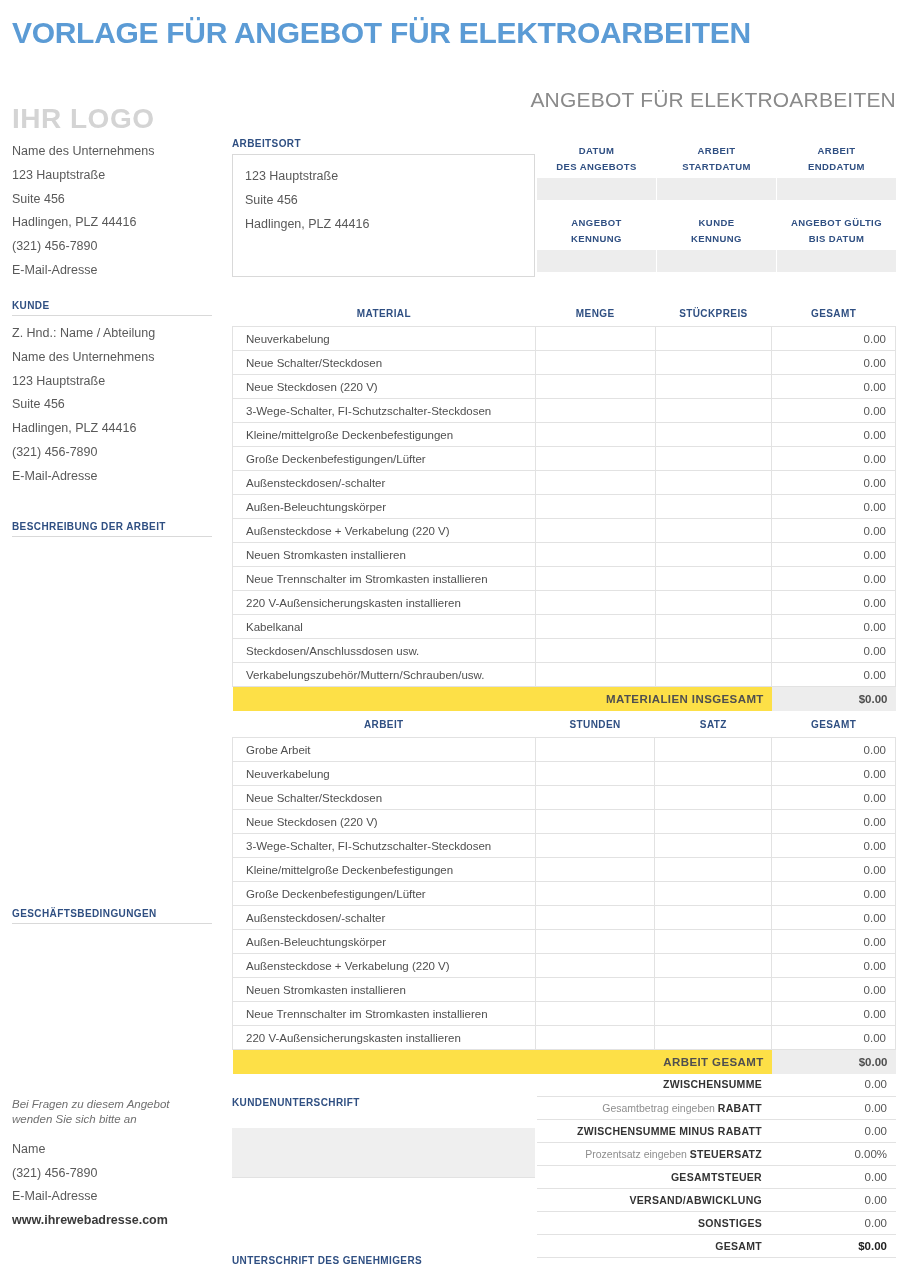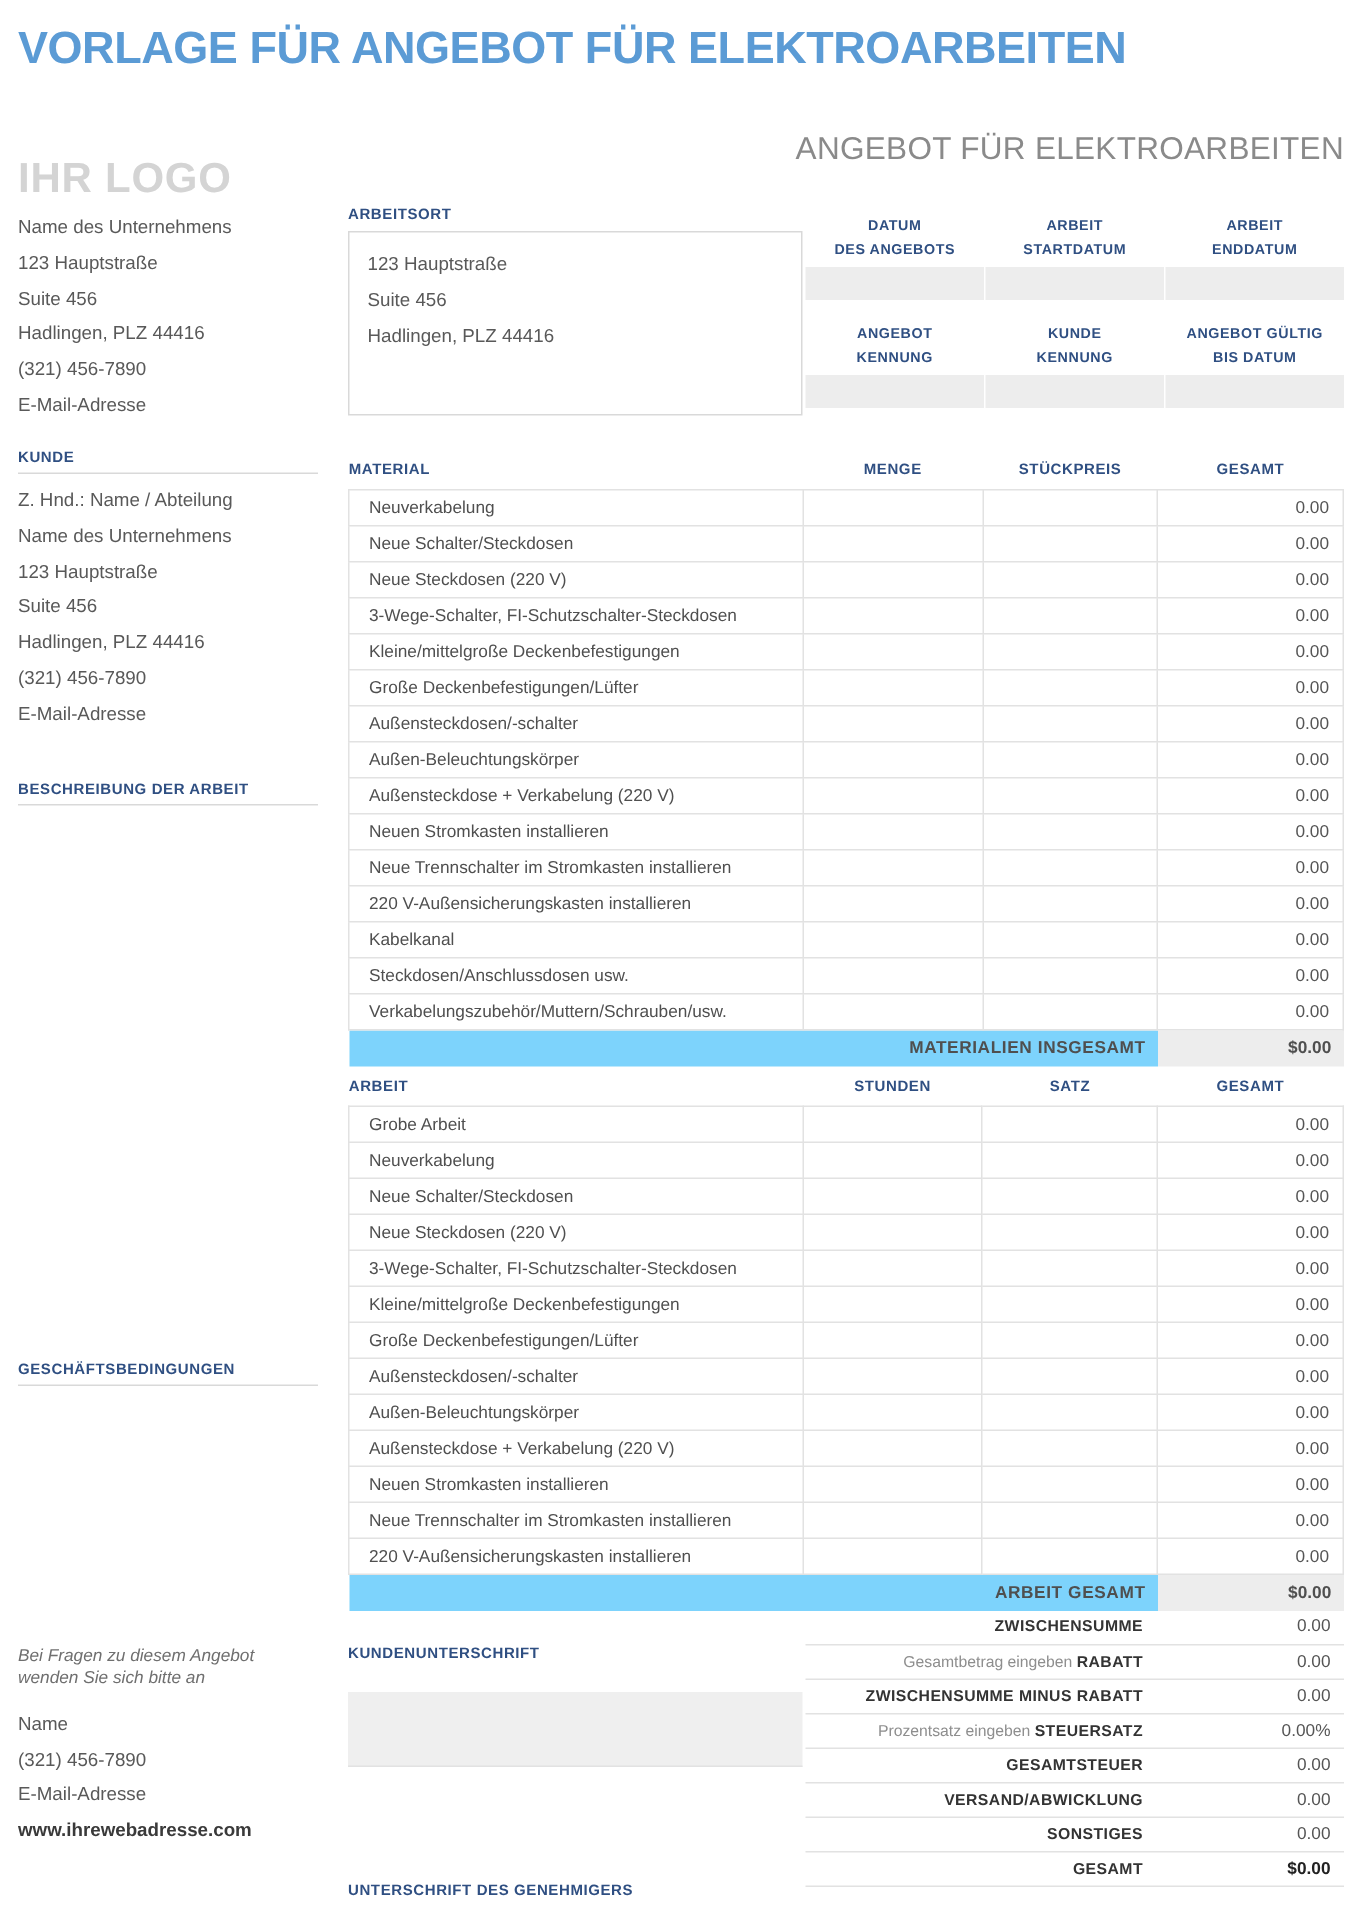--- a/index.html
+++ b/index.html
@@ -69,35 +69,35 @@
   .date-input { height: 22px; background: #ededed; margin-top: 3px; }
   .date-row.second { margin-top: 15px; }
 
   
   .tbl { position: absolute; left: 232px; width: 664px; border-collapse: collapse; }
   .tbl th {
     font-size: 10px; font-weight: bold; color: #2f4f82;
     letter-spacing: 0.4px; padding: 0 0 7px 0; text-align: center;
     border: none; background: #fff;
   }
-  .tbl th.first { text-align: left; }
+  .tbl th.first { text-align: center; }
   .tbl td {
     height: 24px; font-size: 11.5px; color: #4f4f4f;
     border: 1px solid #e2e2e2; padding: 0 8px;
   }
   .tbl td.desc { text-align: left; padding-left: 13px; }
   .tbl td.amt { text-align: right; padding-right: 9px; color: #555; }
   .c-desc { width: 303px; }
   .c-2 { width: 120px; }
   .c-3 { width: 117px; }
   .c-4 { width: 124px; }
 
   .tot-row td { border: none; height: 24px; }
   .tot-label {
-    background: #7dd3fc; color: #ffffff; font-size: 10.5px; font-weight: bold;
+    background: #fde047; color: #ffffff; font-size: 10.5px; font-weight: bold;
     text-align: right; padding-right: 11px; letter-spacing: 0.4px;
   }
   .tot-value {
     background: #ededed; color: #333; font-size: 11.5px; font-weight: bold;
     text-align: right; padding-right: 9px;
   }
 
   #material-table { top: 308px; }
   #labor-table { top: 719px; }
 

